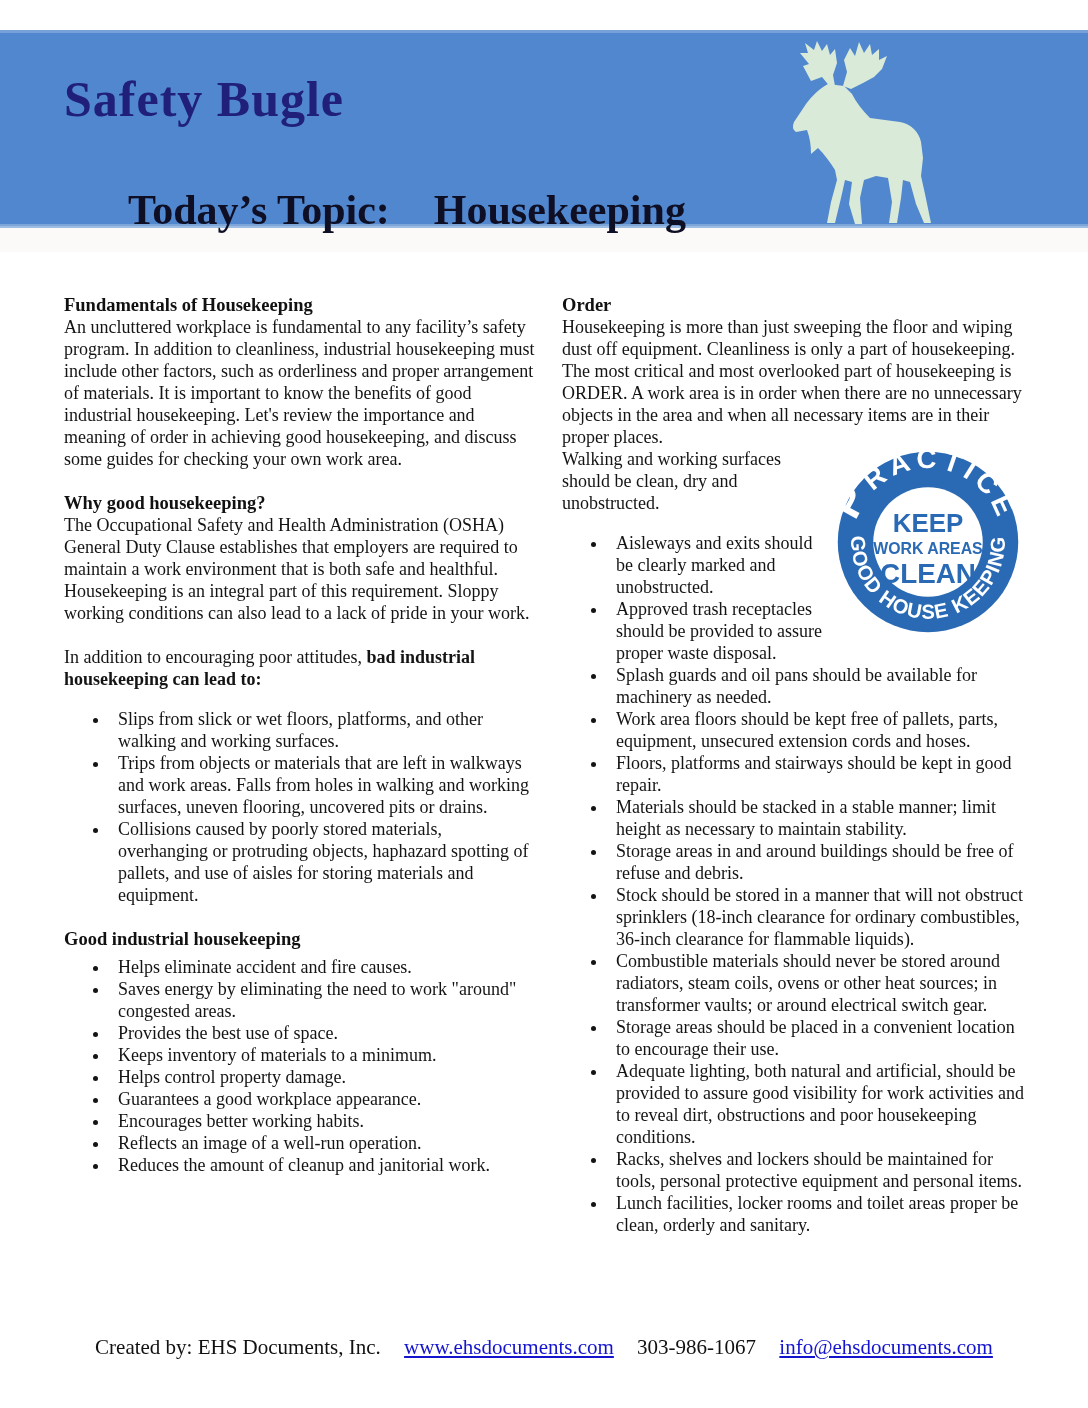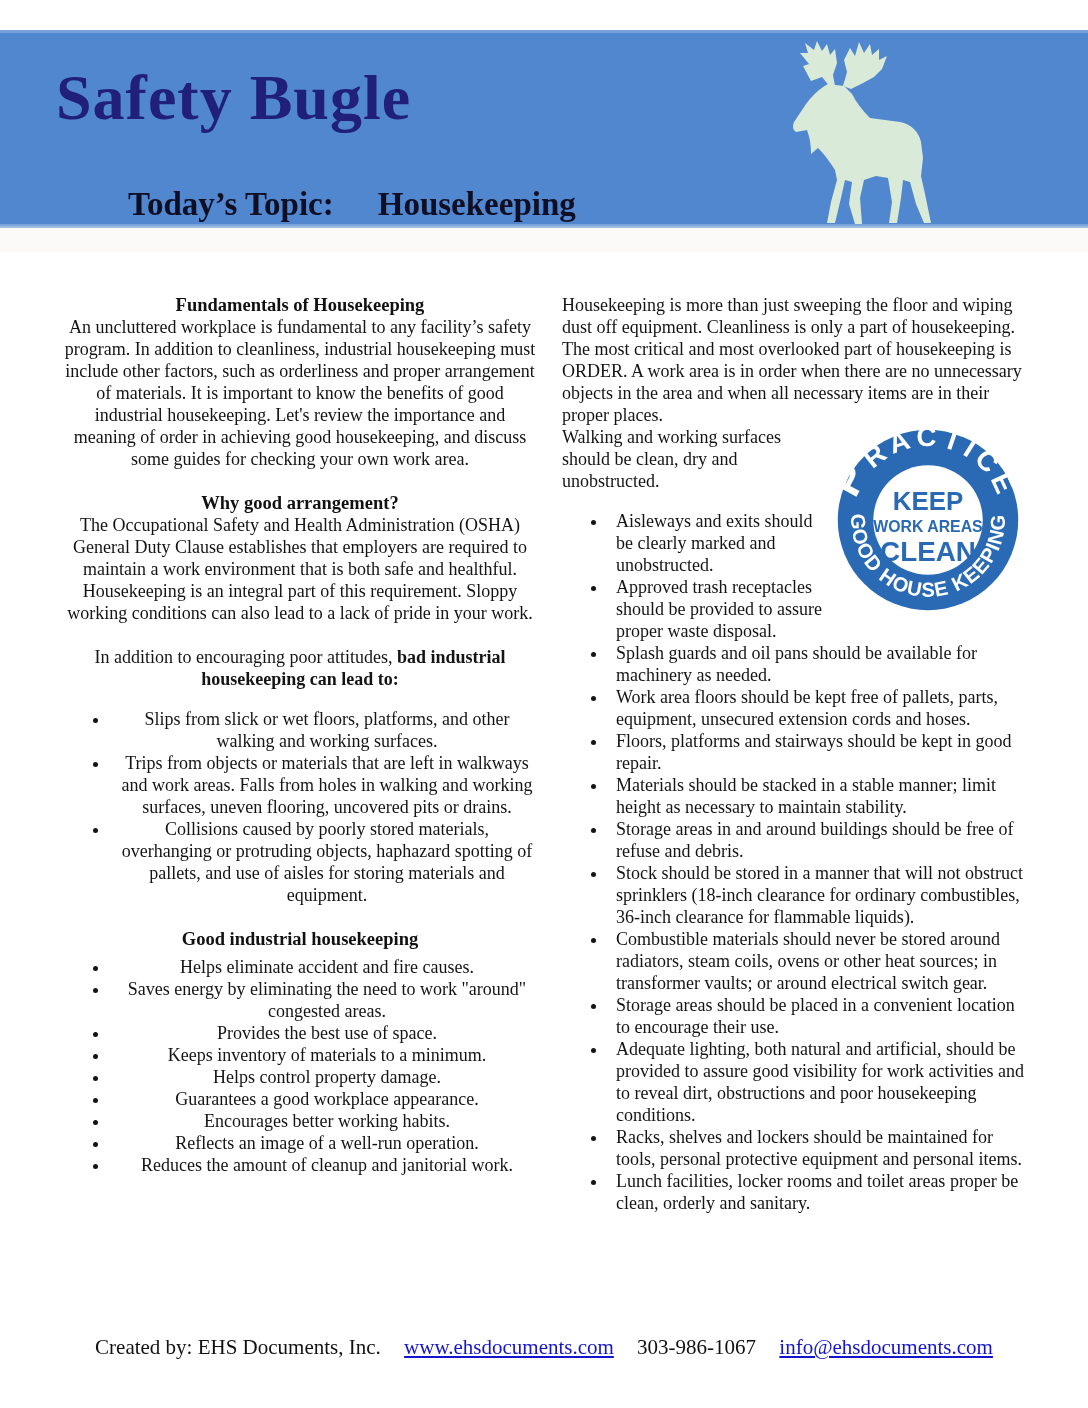--- a/index.html
+++ b/index.html
@@ -8,31 +8,31 @@
     background:#ffffff;font-family:"Liberation Serif",serif;color:#141414;
   }
   
   .topbar{height:30px;background:#ffffff;}
   .banner{
     position:relative;height:196px;background:#5187ce;
     box-shadow:inset 0 3px 0 rgba(255,255,255,.22), inset 0 -2px 0 rgba(255,255,255,.25);
     border-bottom:2px solid #9dbde2;
   }
   .banner-title{
-    position:absolute;left:56px;top:36px;margin:0;
-    font-size:64px;line-height:1;font-weight:bold;color:#20207b;letter-spacing:1px;
+    position:absolute;left:56px;top:36px;margin:8px;
+    font-size:50px;line-height:1;font-weight:bold;color:#20207b;letter-spacing:1px;
   }
-  .banner-topic{position:absolute;left:128px;top:156px;font-size:33px;font-weight:bold;color:#0e0e24;}
+  .banner-topic{position:absolute;left:128px;top:156px;font-size:42px;font-weight:bold;color:#0e0e24;}
   .banner-topic .topic-value{margin-left:44px;}
   .moose{position:absolute;top:6px;right:150px;}
   
   .band{height:24px;background:#fbfaf8;}
   
   main{display:flex;padding:42px 64px 0 64px;font-size:18px;line-height:22px;}
-  .col-left{flex:0 0 472px;max-width:472px;text-align:center;}
+  .col-left{flex:0 0 472px;max-width:472px;}
   .col-right{flex:0 0 462px;max-width:462px;margin-left:26px;}
   h2{margin:0;font-size:18.5px;line-height:22px;font-weight:bold;color:#111;}
   p{margin:0;}
   .sp{margin-top:22px;}
   ul{margin:18px 0 0 0;padding-left:46px;}
   ul.tight{margin-top:6px;}
   li{margin:0;padding-left:8px;}
   
   .badge{float:right;width:192px;height:192px;margin:-4px 0 6px 10px;}
   
@@ -66,21 +66,21 @@
 </header>
 
 <div class="band"></div>
 
 <main>
 
   <section class="col-left">
     <h2>Fundamentals of Housekeeping</h2>
     <p>An uncluttered workplace is fundamental to any facility’s safety program. In addition to cleanliness, industrial housekeeping must include other factors, such as orderliness and proper arrangement of materials. It is important to know the benefits of good industrial housekeeping. Let's review the importance and meaning of order in achieving good housekeeping, and discuss some guides for checking your own work area.</p>
 
-    <h2 class="sp">Why good arrangement?</h2>
+    <h2 class="sp">Why good housekeeping?</h2>
     <p>The Occupational Safety and Health Administration (OSHA) General Duty Clause establishes that employers are required to maintain a work environment that is both safe and healthful.  Housekeeping is an integral part of this requirement.  Sloppy working conditions can also lead to a lack of pride in your work.</p>
 
     <p class="sp"><span>In addition to encouraging poor attitudes, </span><b>bad industrial housekeeping can lead to:</b></p>
 
     <ul>
 
     <li><span>Slips from slick or wet floors, platforms, and other walking and working surfaces.</span></li>
         <li><span>Trips from objects or materials that are left in walkways and work areas. Falls from holes in walking and working surfaces, uneven flooring, uncovered pits or drains.</span></li>
         <li><span>Collisions caused by poorly stored materials, overhanging or protruding objects, haphazard spotting of pallets, and use of aisles for storing materials and equipment.</span></li>
       </ul>
@@ -95,20 +95,21 @@
         <li><span>Keeps inventory of materials to a minimum.</span></li>
         <li><span>Helps control property damage.</span></li>
         <li><span>Guarantees a good workplace appearance.</span></li>
         <li><span>Encourages better working habits.</span></li>
         <li><span>Reflects an image of a well-run operation.</span></li>
         <li><span>Reduces the amount of cleanup and janitorial work.</span></li>
       </ul>
   </section>
 
   <section class="col-right">
+    <h2>Order</h2>
     <p>Housekeeping is more than just sweeping the floor and wiping dust off equipment. Cleanliness is only a part of housekeeping. The most critical and most overlooked part of housekeeping is ORDER. A work area is in order when there are no unnecessary objects in the area and when all necessary items are in their proper places.</p>
 
     <figure class="badge" style="margin:-2px 0 6px 10px;">
       <svg width="192" height="192" viewBox="0 0 200 200">
         <circle cx="100" cy="100" r="98" fill="#ffffff"></circle>
         <circle cx="100" cy="100" r="94" fill="#2a6ab4"></circle>
         <circle cx="100" cy="100" r="57" fill="#ffffff"></circle>
         <defs>
           <path id="arcTop" d="M 23,100 A 77,77 0 0 1 177,100"></path>
           <path id="arcBot" d="M 20,100 A 80,80 0 0 0 180,100"></path>

